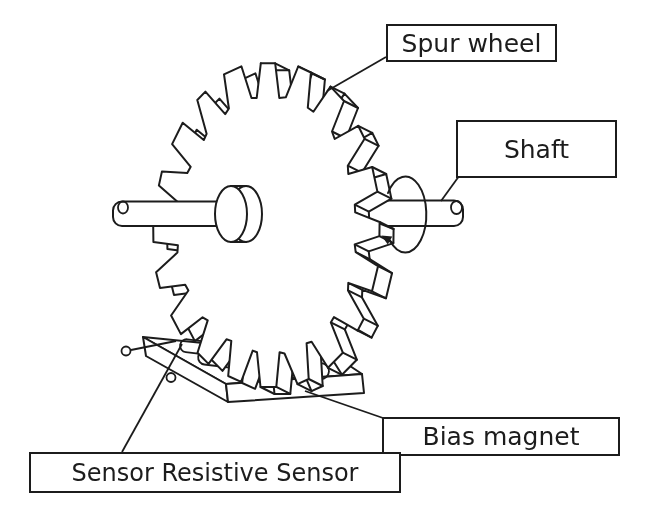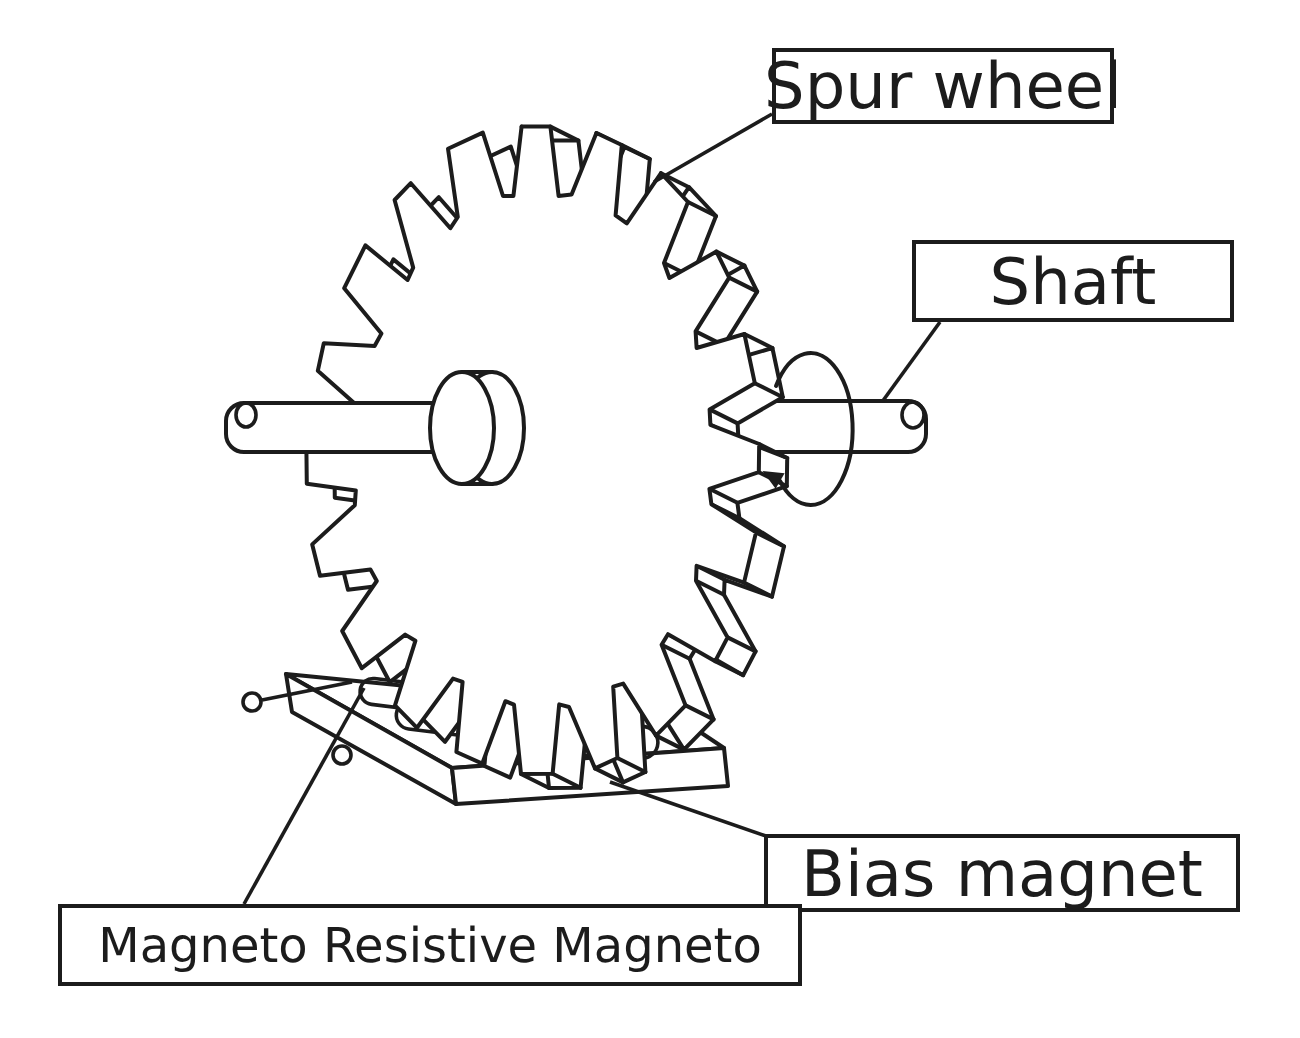--- a/index.html
+++ b/index.html
@@ -15,27 +15,27 @@
     overflow:hidden;
   }
   #stage svg{position:absolute;left:0;top:0;}
   .callout{
     position:absolute;
     box-sizing:border-box;
     border:2px solid var(--line);
     background:var(--bg);
     color:var(--line);
     display:flex;align-items:center;justify-content:center;
-    font-size:32px;
+    font-size:25px;
     line-height:1;
     white-space:nowrap;
     letter-spacing:0px;
   }
   #label-spur-wheel{left:386px;top:24px;width:171px;height:38px;}
-  #label-shaft{left:456px;top:120px;width:161px;height:41px;}
+  #label-shaft{left:456px;top:120px;width:161px;height:58px;}
   #label-bias-magnet{left:382px;top:396px;width:238px;height:39px;margin-top:21px;}
   #label-mrs{left:29px;top:452px;width:372px;height:41px;font-size:24px;}
   .ln{stroke:var(--line);stroke-width:2;fill:none;stroke-linejoin:round;stroke-linecap:round;}
   .face{stroke:var(--line);stroke-width:2;fill:var(--bg);stroke-linejoin:round;}
   .thin{stroke:var(--line);stroke-width:1.8;fill:none;}
 </style>
 </head>
 <body>
 
 <div id="stage">
@@ -131,15 +131,15 @@
   <div class="callout" id="label-spur-wheel">
     <span>Spur wheel</span>
   </div>
   <div class="callout" id="label-shaft">
     <span>Shaft</span>
   </div>
   <div class="callout" id="label-bias-magnet">
     <span>Bias magnet</span>
   </div>
   <div class="callout" id="label-mrs">
-    <span>Magneto Resistive Magneto</span>
+    <span>Sensor Resistive Sensor</span>
   </div>
 </div>
 
 </body></html>

